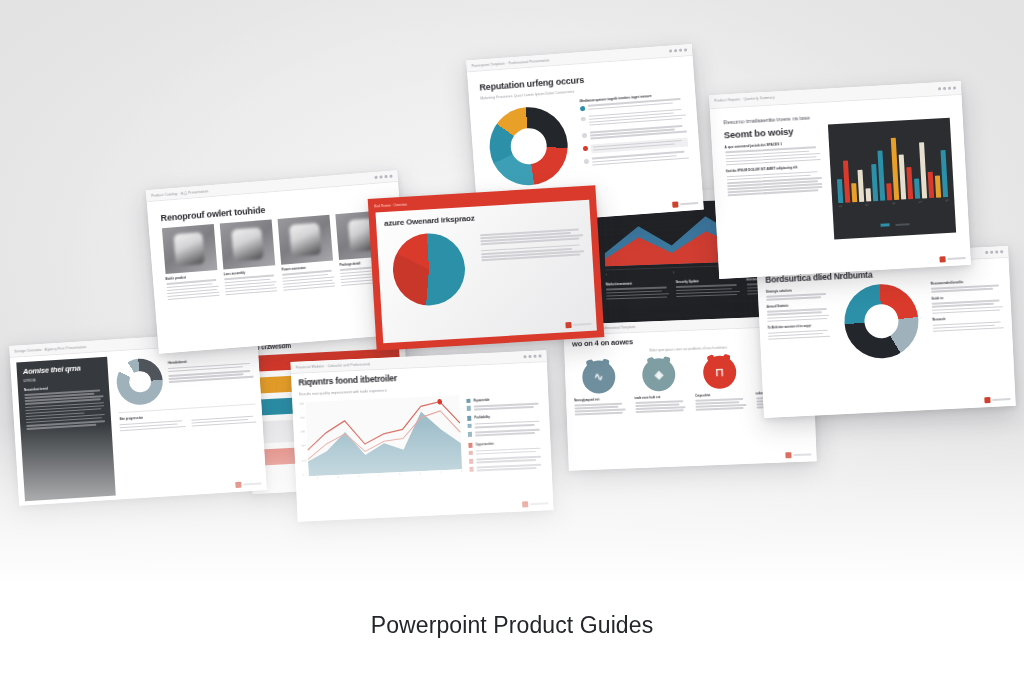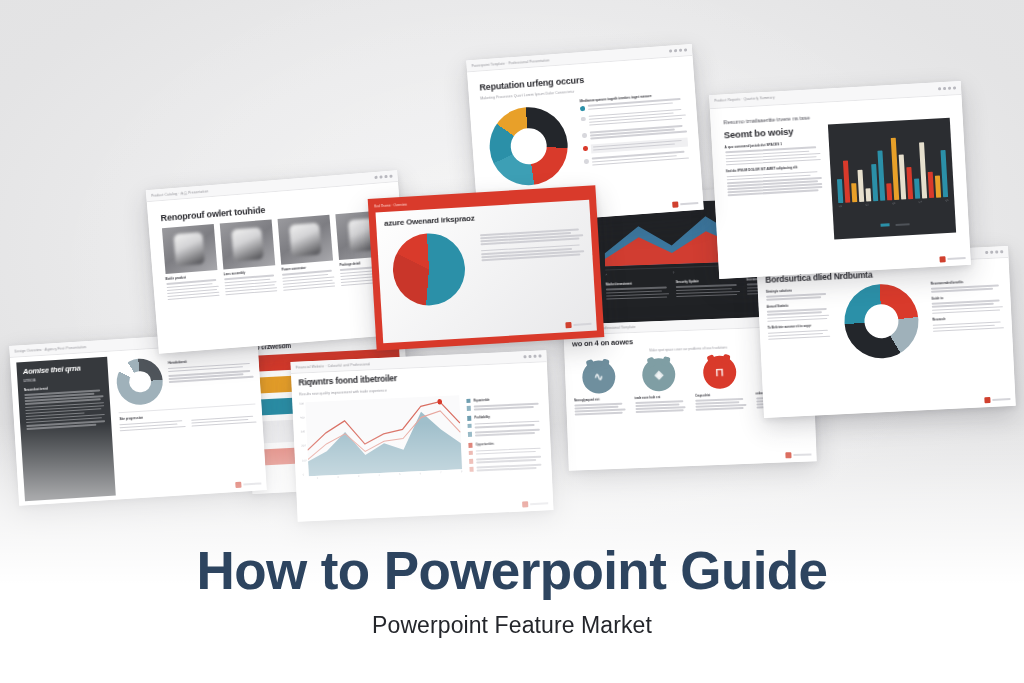--- a/index.html
+++ b/index.html
@@ -930,17 +930,16 @@
         <div class="pp-badge">
             <i></i>
             <u></u>
           </div>
       </div>
     </div>
 
   </div>
 
   <div class="title-block">
-    <h1 class="main-title">How to Powerpoint Guide</h1>
-    <p class="sub-title">Powerpoint Feature Market</p>
+    <p class="sub-title">Powerpoint Product Guides</p>
   </div>
 
 </div>
 
 </body></html>

